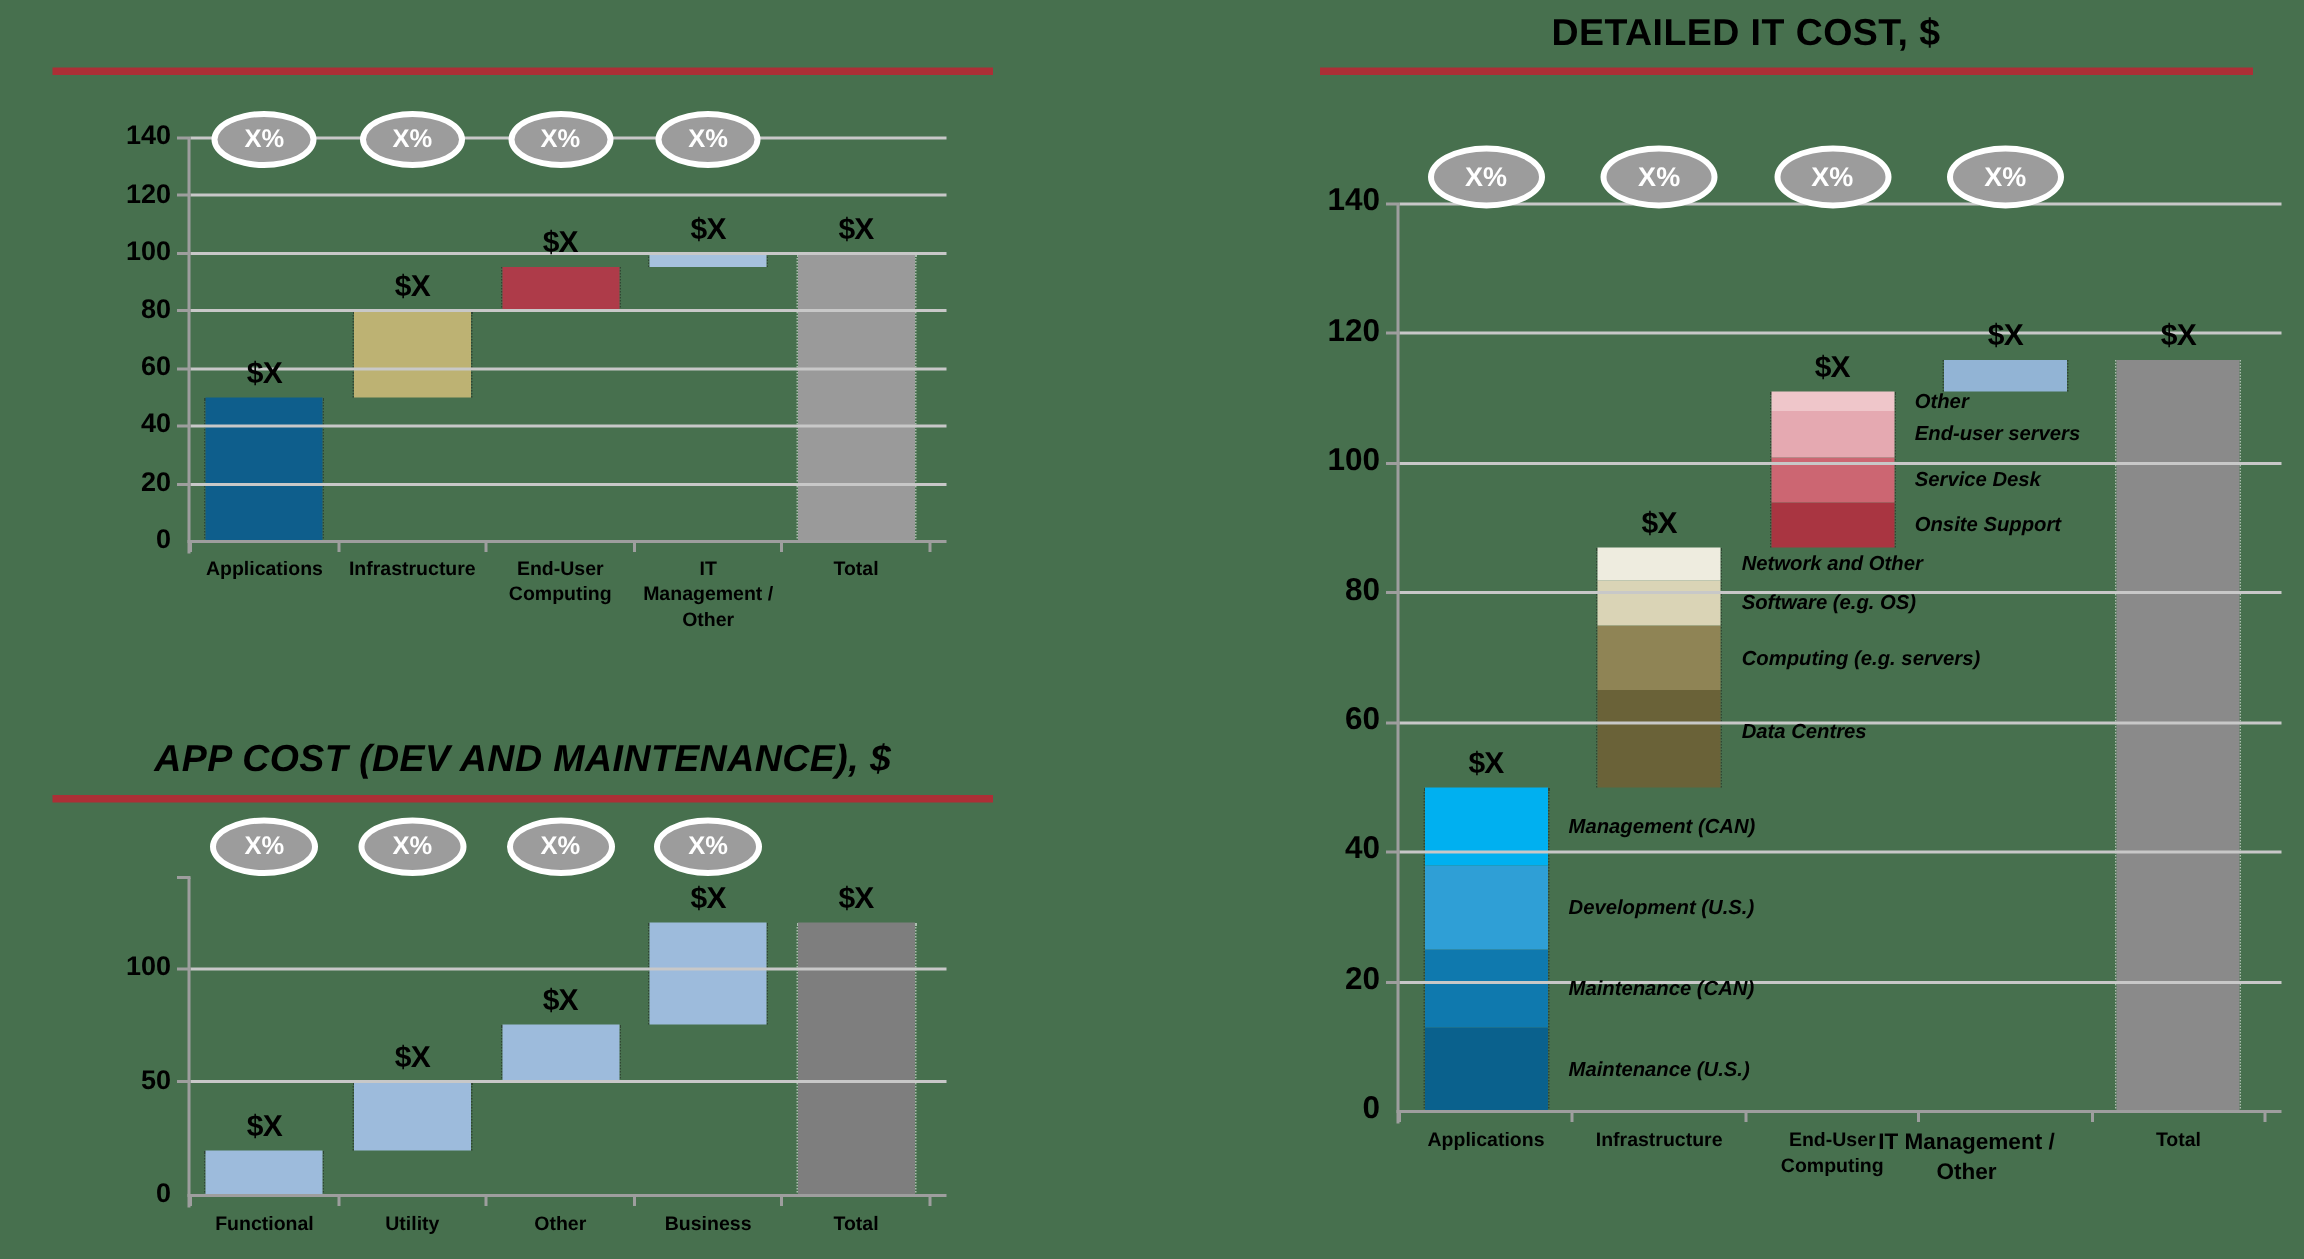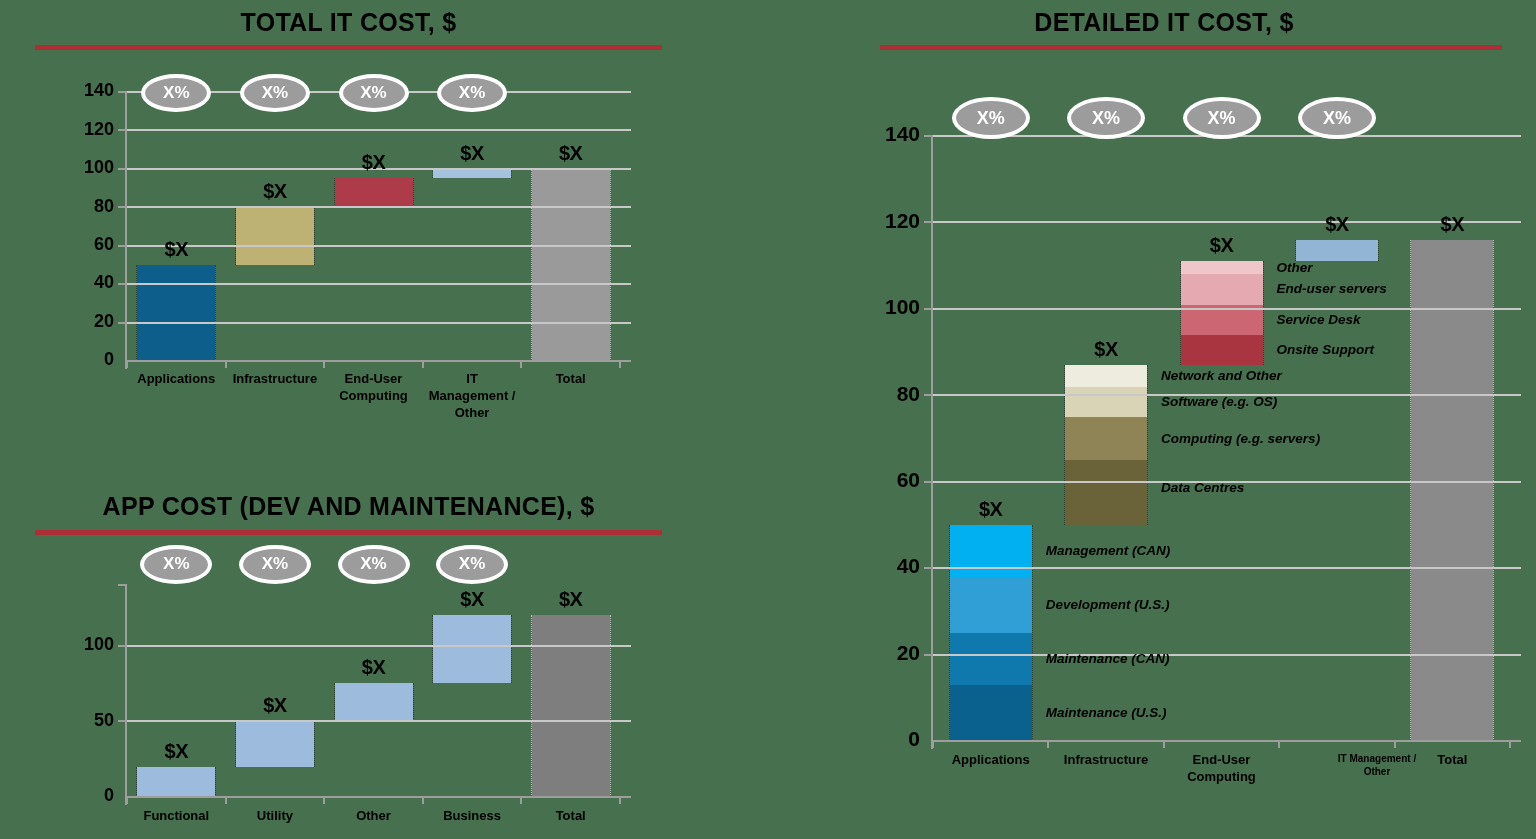--- a/index.html
+++ b/index.html
@@ -16,21 +16,20 @@
   .value-label{position:absolute;text-align:center;font-weight:bold;font-size:20px;color:#000;line-height:24px;z-index:6;letter-spacing:-.5px;}
   .percent-oval{position:absolute;border-radius:50%;display:flex;align-items:center;justify-content:center;font-weight:bold;z-index:6;box-sizing:border-box;}
   .segment-label{position:absolute;font-weight:bold;font-style:italic;font-size:13.5px;color:#000;white-space:nowrap;z-index:5;line-height:18px;}
 </style>
 </head>
 <body>
 
 <div id="stage">
 
   <div class="chart" id="chart0">
-    <div class="chart-title" style="left:35px;top:8px;width:627px;">TOTAL IT COST, $</div>
     <div class="chart-rule" style="left: 35px; top: 45px; width: 627px; background: rgb(172, 47, 54);"></div>
     <div class="plot">
         <div style="left: 127px; top: 321.571px; width: 493px; height: 2px; background: rgb(200, 200, 200); z-index: 4; position: absolute;"></div>
         <div style="left: 620px; top: 321.571px; width: 11px; height: 2px; background: rgb(200, 200, 200); z-index: 4; position: absolute;"></div>
         <div style="left: 118px; top: 321.571px; width: 9px; height: 2px; background: rgb(158, 158, 158); z-index: 4; position: absolute;"></div>
         <div style="left: 127px; top: 283.143px; width: 493px; height: 2px; background: rgb(200, 200, 200); z-index: 4; position: absolute;"></div>
         <div style="left: 620px; top: 283.143px; width: 11px; height: 2px; background: rgb(200, 200, 200); z-index: 4; position: absolute;"></div>
         <div style="left: 118px; top: 283.143px; width: 9px; height: 2px; background: rgb(158, 158, 158); z-index: 4; position: absolute;"></div>
         <div style="left: 127px; top: 244.714px; width: 493px; height: 2px; background: rgb(200, 200, 200); z-index: 4; position: absolute;"></div>
         <div style="left: 620px; top: 244.714px; width: 11px; height: 2px; background: rgb(200, 200, 200); z-index: 4; position: absolute;"></div>
@@ -92,21 +91,21 @@
 Other</div>
         <div class="bar total" style="left: 530.7px; top: 168.857px; width: 80px; height: 192.143px; z-index: 2; position: absolute;">
           <div class="bar-segment" style="top: 0px; height: 192.143px; left: 0px; width: 100%; background: rgb(154, 154, 154); position: absolute;"></div>
         </div>
         <div class="value-label" style="left: 525.7px; top: 140.857px; width: 90px; position: absolute;">$X</div>
         <div class="x-axis-label" style="left: 522.7px; top: 371px; width: 96px; font-size: 13px; position: absolute;">Total</div>
       </div>
   </div>
 
   <div class="chart" id="chart1">
-    <div class="chart-title" style="left:35px;top:492px;width:627px;">APP COST (DEV AND MAINTENANCE), $</div>
+    <div class="chart-title" style="left:35px;top:492px;width:627px;font-style:italic;">APP COST (DEV AND MAINTENANCE), $</div>
     <div class="chart-rule" style="left: 35px; top: 530px; width: 627px; background: rgb(172, 47, 54);"></div>
     <div class="plot">
         <div style="left: 127px; top: 720.286px; width: 493px; height: 2px; background: rgb(200, 200, 200); z-index: 4; position: absolute;"></div>
         <div style="left: 620px; top: 720.286px; width: 11px; height: 2px; background: rgb(200, 200, 200); z-index: 4; position: absolute;"></div>
         <div style="left: 118px; top: 720.286px; width: 9px; height: 2px; background: rgb(158, 158, 158); z-index: 4; position: absolute;"></div>
         <div style="left: 127px; top: 644.571px; width: 493px; height: 2px; background: rgb(200, 200, 200); z-index: 4; position: absolute;"></div>
         <div style="left: 620px; top: 644.571px; width: 11px; height: 2px; background: rgb(200, 200, 200); z-index: 4; position: absolute;"></div>
         <div style="left: 118px; top: 644.571px; width: 9px; height: 2px; background: rgb(158, 158, 158); z-index: 4; position: absolute;"></div>
         <div style="left: 118px; top: 584px; width: 9px; height: 2px; background: rgb(158, 158, 158); z-index: 4; position: absolute;"></div>
         <div style="left: 125px; top: 585px; width: 2px; height: 220px; background: rgb(158, 158, 158); z-index: 4; position: absolute;"></div>
@@ -231,21 +230,21 @@
         <div class="segment-label" style="left: 1276.5px; top: 258.804px; position: absolute;">Other</div>
         <div class="value-label" style="left: 1176.5px; top: 233.321px; width: 90px; position: absolute;">$X</div>
         <div class="percent-oval" style="left: 1182.5px; top: 97px; width: 78px; height: 42px; background: rgb(156, 156, 156); border: 4px solid rgb(255, 255, 255); color: rgb(255, 255, 255); font-size: 18px; position: absolute;">X%</div>
         <div class="x-axis-label" style="left: 1162.5px; top: 752px; width: 118px; font-size: 13px; position: absolute;">End-User
 Computing</div>
         <div class="bar" style="left: 1294.9px; top: 239.714px; width: 84px; height: 21.6071px; z-index: 2; position: absolute;">
           <div class="bar-segment" style="top: 0px; height: 21.6071px; left: 0px; width: 100%; background: rgb(146, 180, 213); position: absolute;"></div>
         </div>
         <div class="value-label" style="left: 1291.9px; top: 211.714px; width: 90px; position: absolute;">$X</div>
         <div class="percent-oval" style="left: 1297.9px; top: 97px; width: 78px; height: 42px; background: rgb(156, 156, 156); border: 4px solid rgb(255, 255, 255); color: rgb(255, 255, 255); font-size: 18px; position: absolute;">X%</div>
-        <div class="x-axis-label" style="left: 1318px; top: 752px; width: 118px; font-size: 10px; position: absolute;">IT Management /
+        <div class="x-axis-label" style="left: 1252px; top: 752px; width: 118px; font-size: 15px; position: absolute;">IT Management /
 Other</div>
         <div class="bar total" style="left: 1410.3px; top: 239.714px; width: 84px; height: 501.286px; z-index: 2; position: absolute;">
           <div class="bar-segment" style="top: 0px; height: 501.286px; left: 0px; width: 100%; background: rgb(138, 138, 138); position: absolute;"></div>
         </div>
         <div class="value-label" style="left: 1407.3px; top: 211.714px; width: 90px; position: absolute;">$X</div>
         <div class="x-axis-label" style="left: 1393.3px; top: 752px; width: 118px; font-size: 13px; position: absolute;">Total</div>
       </div>
   </div>
 
 </div>

